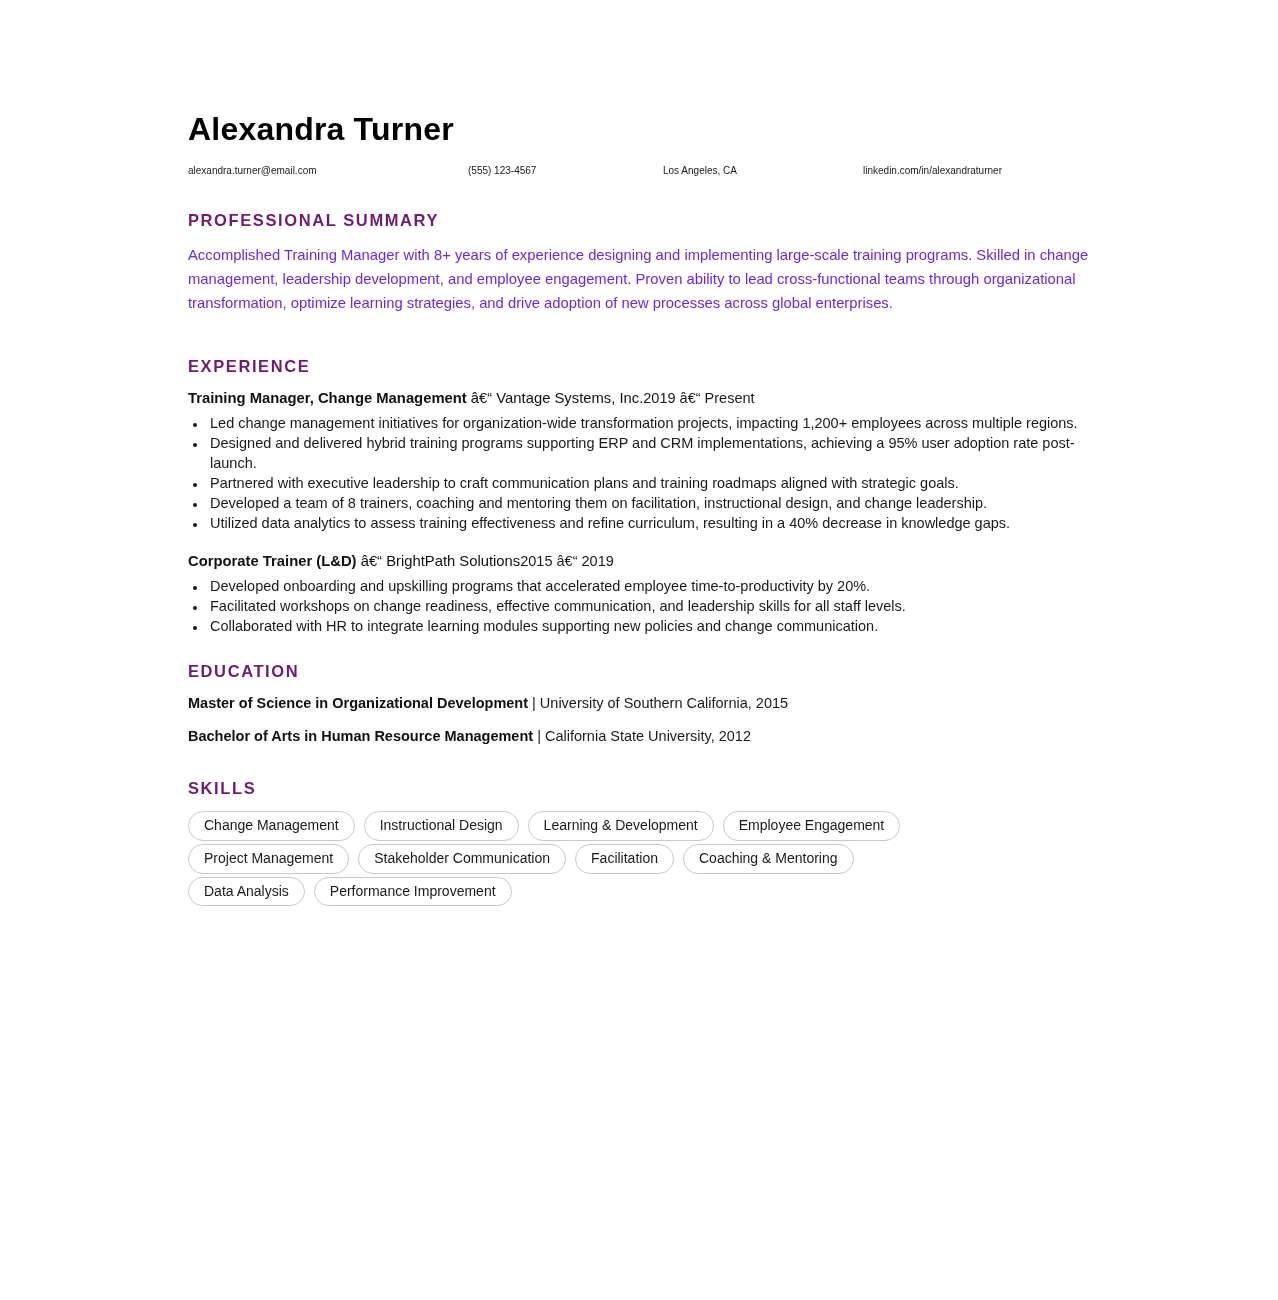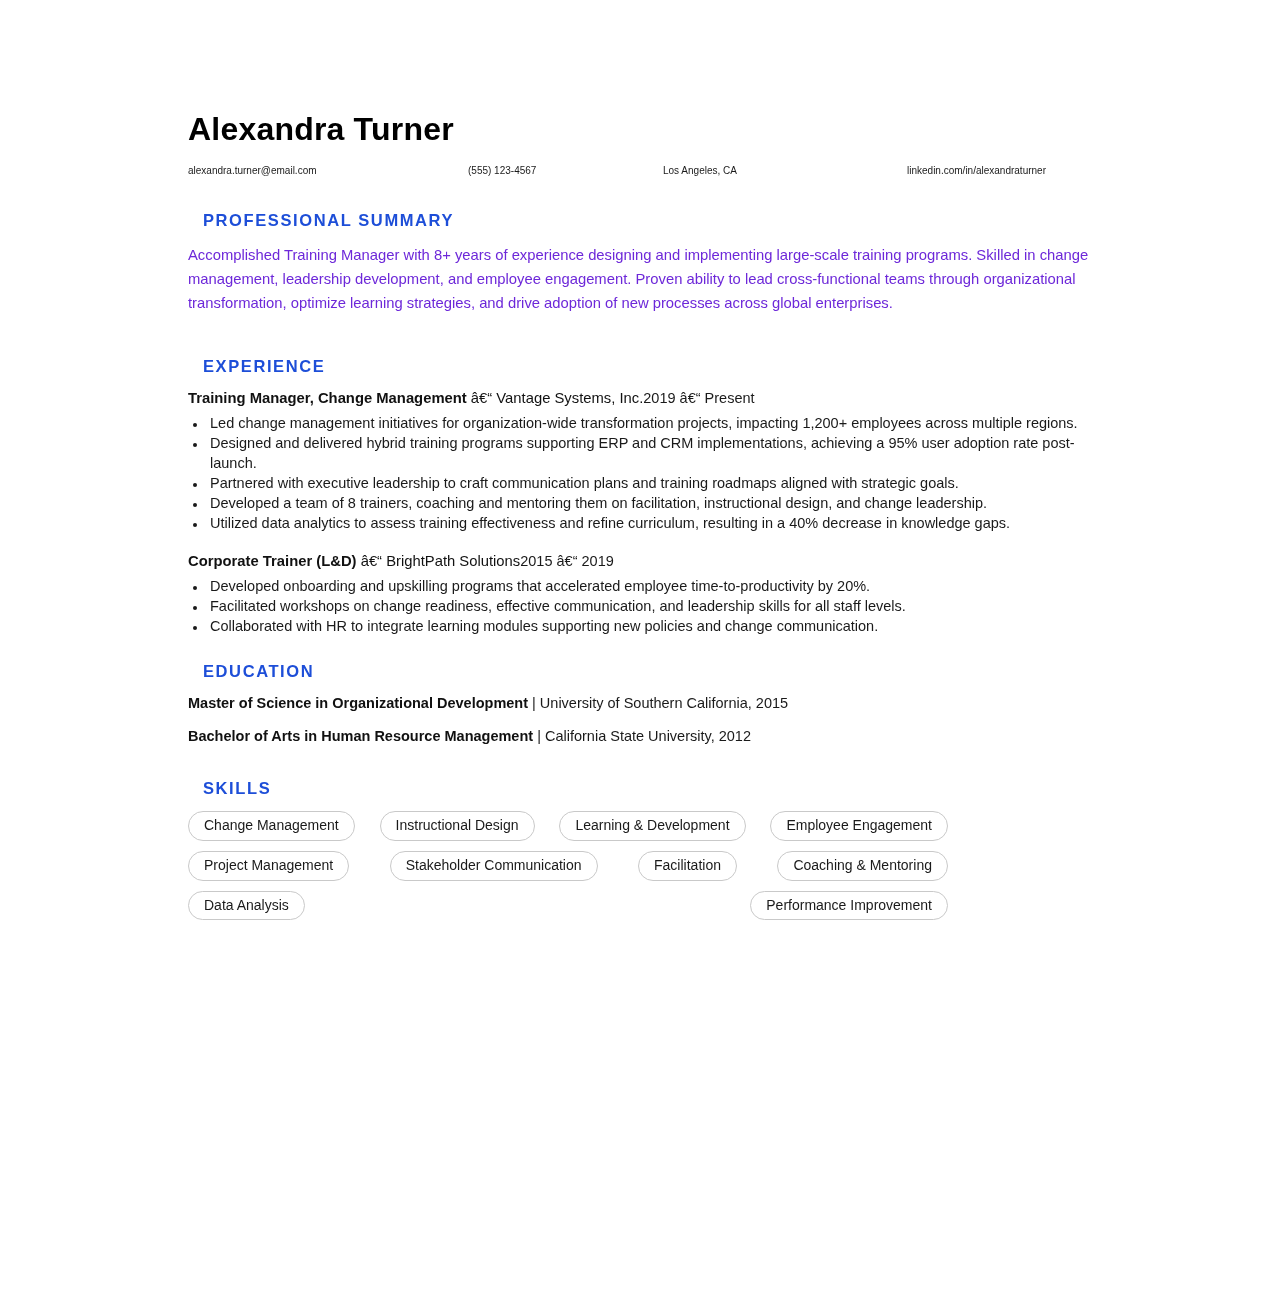--- a/index.html
+++ b/index.html
@@ -50,33 +50,33 @@
     color: #1a1a1a;
     line-height: 1.3;
     margin-bottom: 34px;
   }
   .contact-item {
     white-space: nowrap;
   }
   .contact-item.c0 { width: 280px; }
   .contact-item.c1 { width: 195px; }
   .contact-item.c2 { width: 200px; }
-  .contact-item.c3 { text-align: center; flex: 1; }
+  .contact-item.c3 { text-align: left; flex: 1; }
 
   
   .section {
     margin-bottom: 0;
   }
   .section-title {
     font-size: 16.5px;
     font-weight: bold;
     letter-spacing: 1.6px;
     text-transform: uppercase;
-    color: #1d4ed8;
-    margin: 0 0 12px 15px;
+    color: #701a75;
+    margin: 0 0 12px 0;
     line-height: 1.2;
   }
 
   
   .summary-text {
     font-size: 14.8px;
     line-height: 1.63;
     color: #6d28d9;
     margin: 0;
     text-align: left;
@@ -140,23 +140,22 @@
     margin-bottom: 15px;
   }
   .edu-item:last-child { margin-bottom: 0; }
   .edu-degree { font-weight: bold; color: #111111; }
   .edu-rest { font-weight: normal; }
 
   
   .skills-wrap {
     display: flex;
     flex-wrap: wrap;
-    gap: 10px 9px;
+    gap: 3px 9px;
     width: 760px;
-    justify-content: space-between;
   }
   .skill-pill {
     display: inline-block;
     border: 1px solid #c9c9c9;
     border-radius: 999px;
     background: #ffffff;
     padding: 5px 15px 6px 15px;
     font-size: 14px;
     line-height: 1.2;
     color: #1a1a1a;

